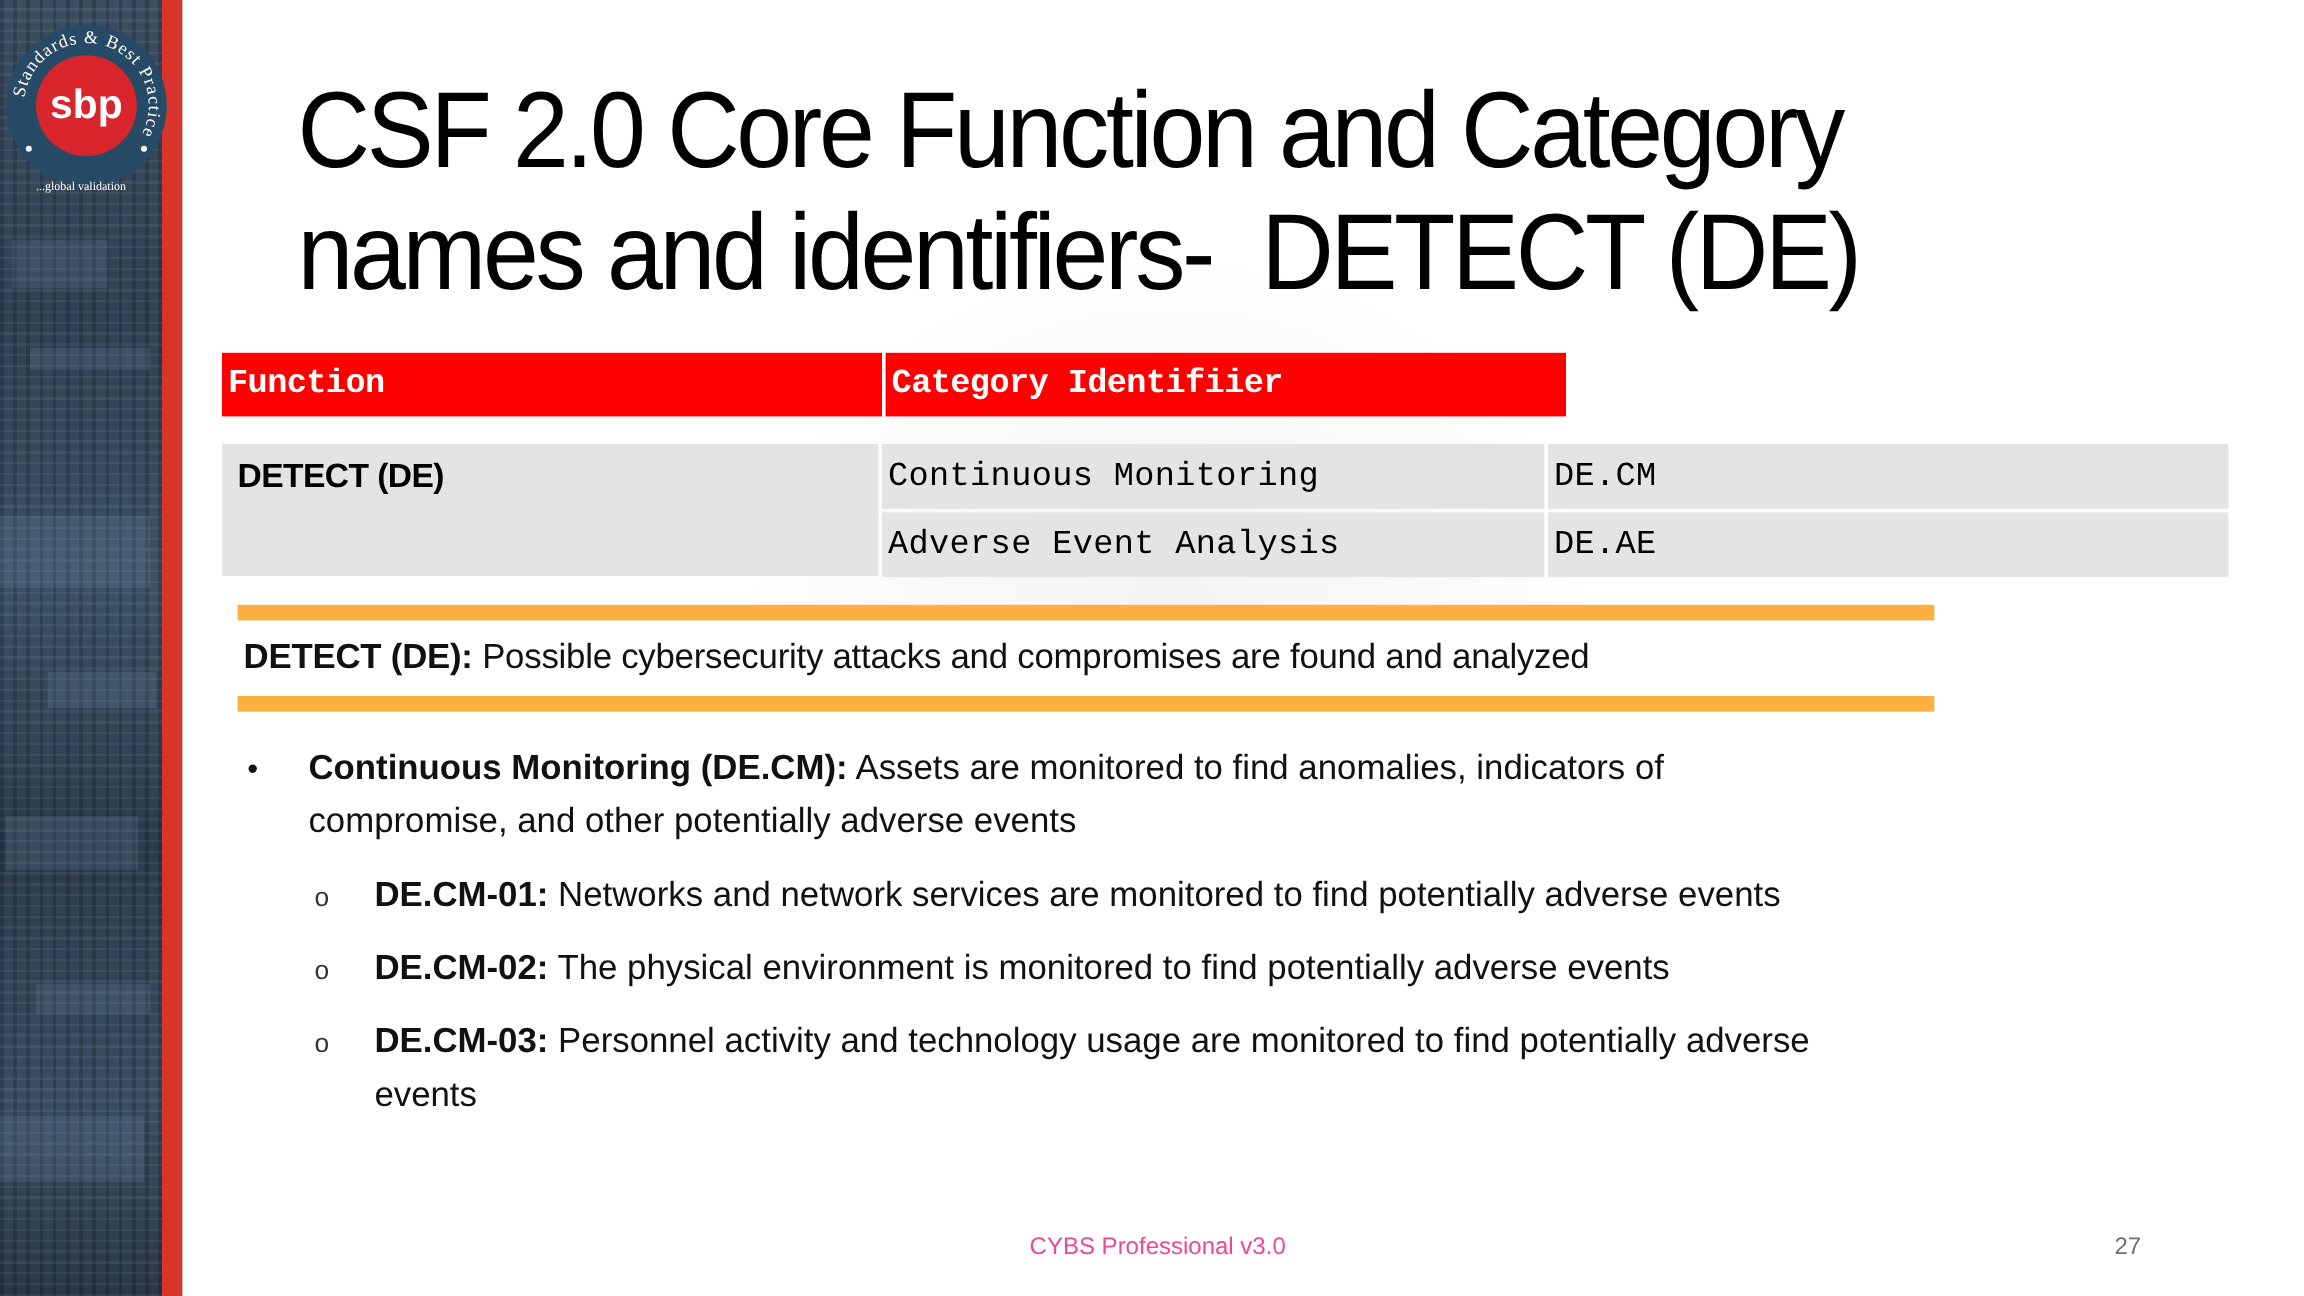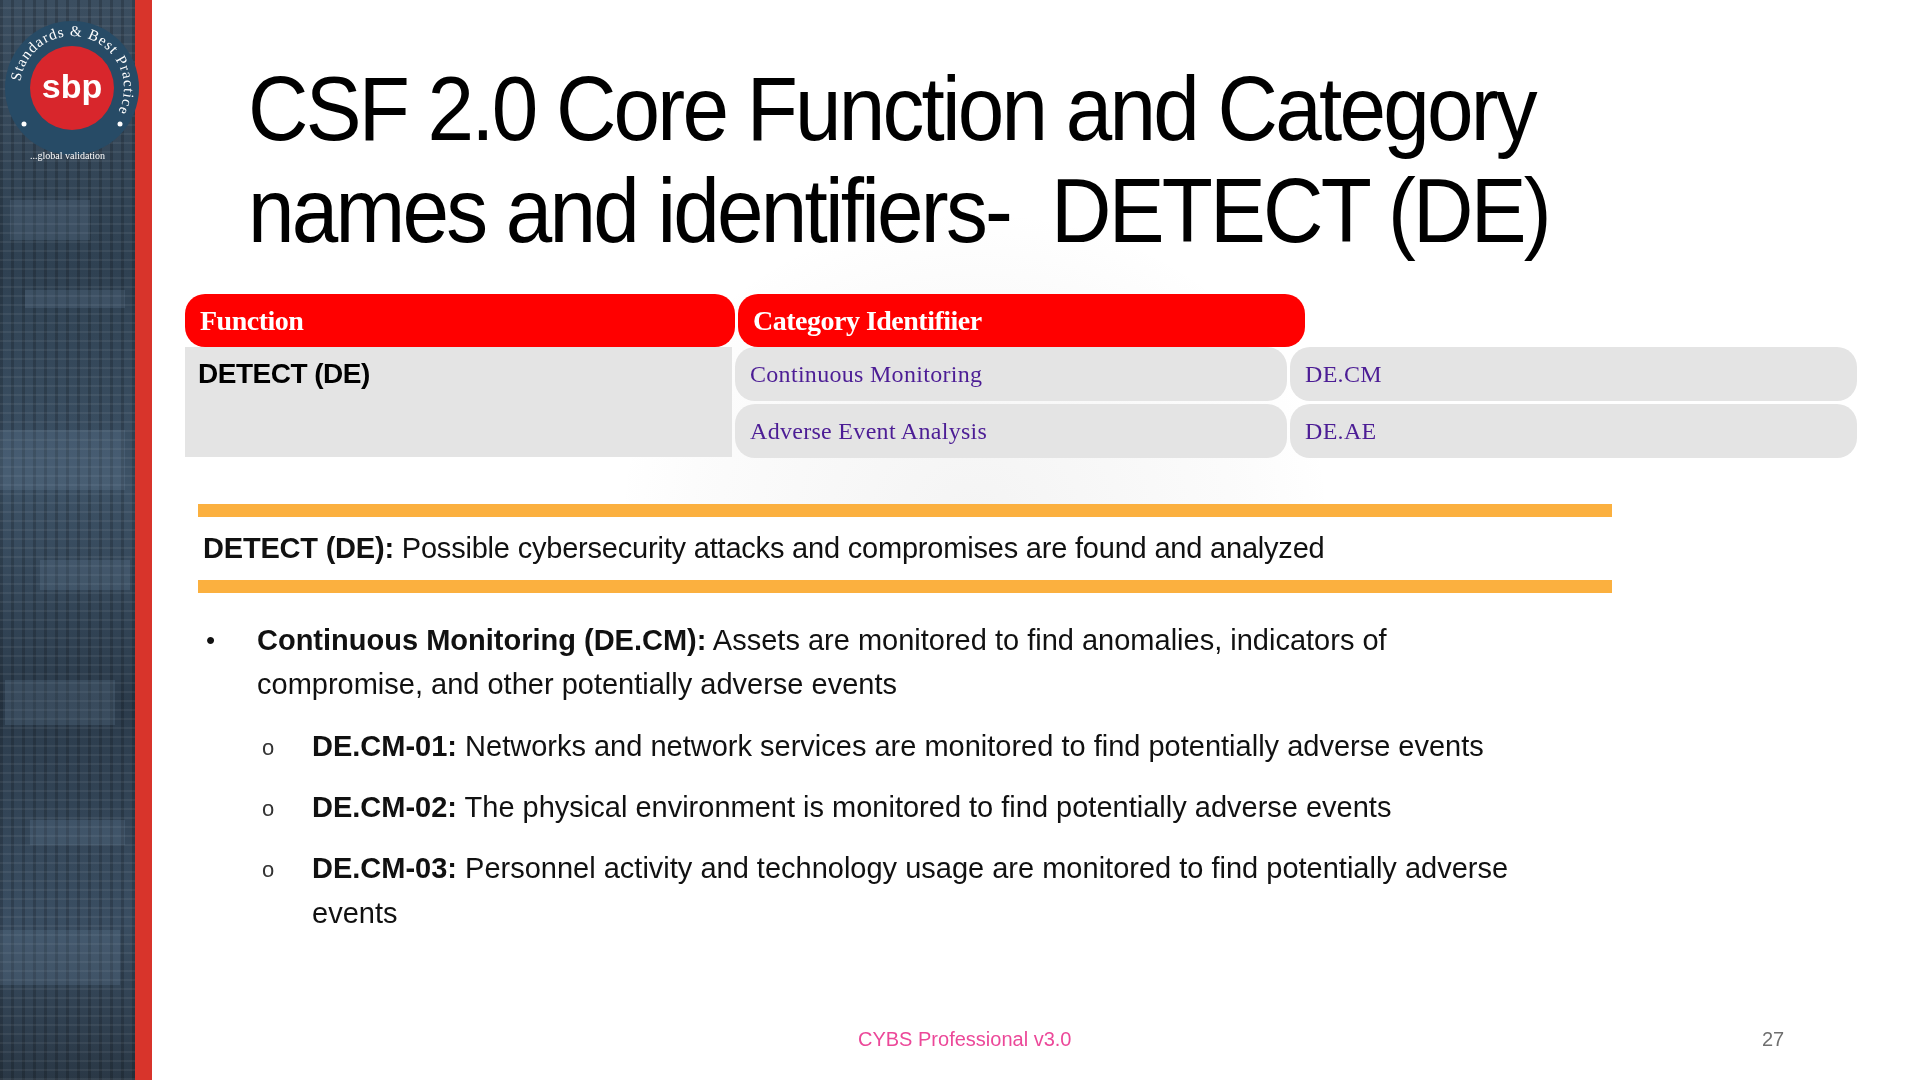--- a/index.html
+++ b/index.html
@@ -85,42 +85,41 @@
       left: 185px; top: 294px;
       width: 1672px;
       border-collapse: separate;
       border-spacing: 0;
     }
     .row {
       display: flex;
     }
     .cell {
       box-sizing: border-box;
-      font-family: Liberation Serif, serif;
+      font-family: Liberation Mono, monospace;
       font-size: 28px;
       display: flex;
       align-items: center;
-      padding-left: 15px;
+      padding-left: 5px;
       transform-origin: 0 50%;
-      border-radius: 20px;
     }
     .c1 { width: 550px; }
     .c2 { width: 552px; margin-left: 3px; }
     .c3 { width: 567px; margin-left: 3px; }
     .hdr .cell {
       background: #ff0000;
       color: #ffffff;
       font-weight: bold;
       height: 53px;
       letter-spacing: -0.5px;
     }
     .body-wrap {
       position: relative;
       display: flex;
-      margin-top: 0;
+      margin-top: 23px;
     }
     .func-cell {
       background: #e4e4e4;
       height: 110px;
       width: 550px;
       box-sizing: border-box;
       padding-left: 13px;
       padding-top: 11px;
       font-size: 28px;
       font-weight: bold;
@@ -130,23 +129,23 @@
       display: flex;
       flex-direction: column;
     }
     .sub-row {
       display: flex;
     }
     .sub-row + .sub-row { margin-top: 3px; }
     .sub-row .cell {
       background: #e4e4e4;
       height: 54px;
-      font-size: 24px;
+      font-size: 28px;
       letter-spacing: 0.3px;
-      color: #4c1d95;
+      color: #000000;
     }
     
     .orange-bar {
       position: absolute;
       left: 198px;
       width: 1414px;
       height: 13px;
       background: #fbb03f;
     }
     .definition {

